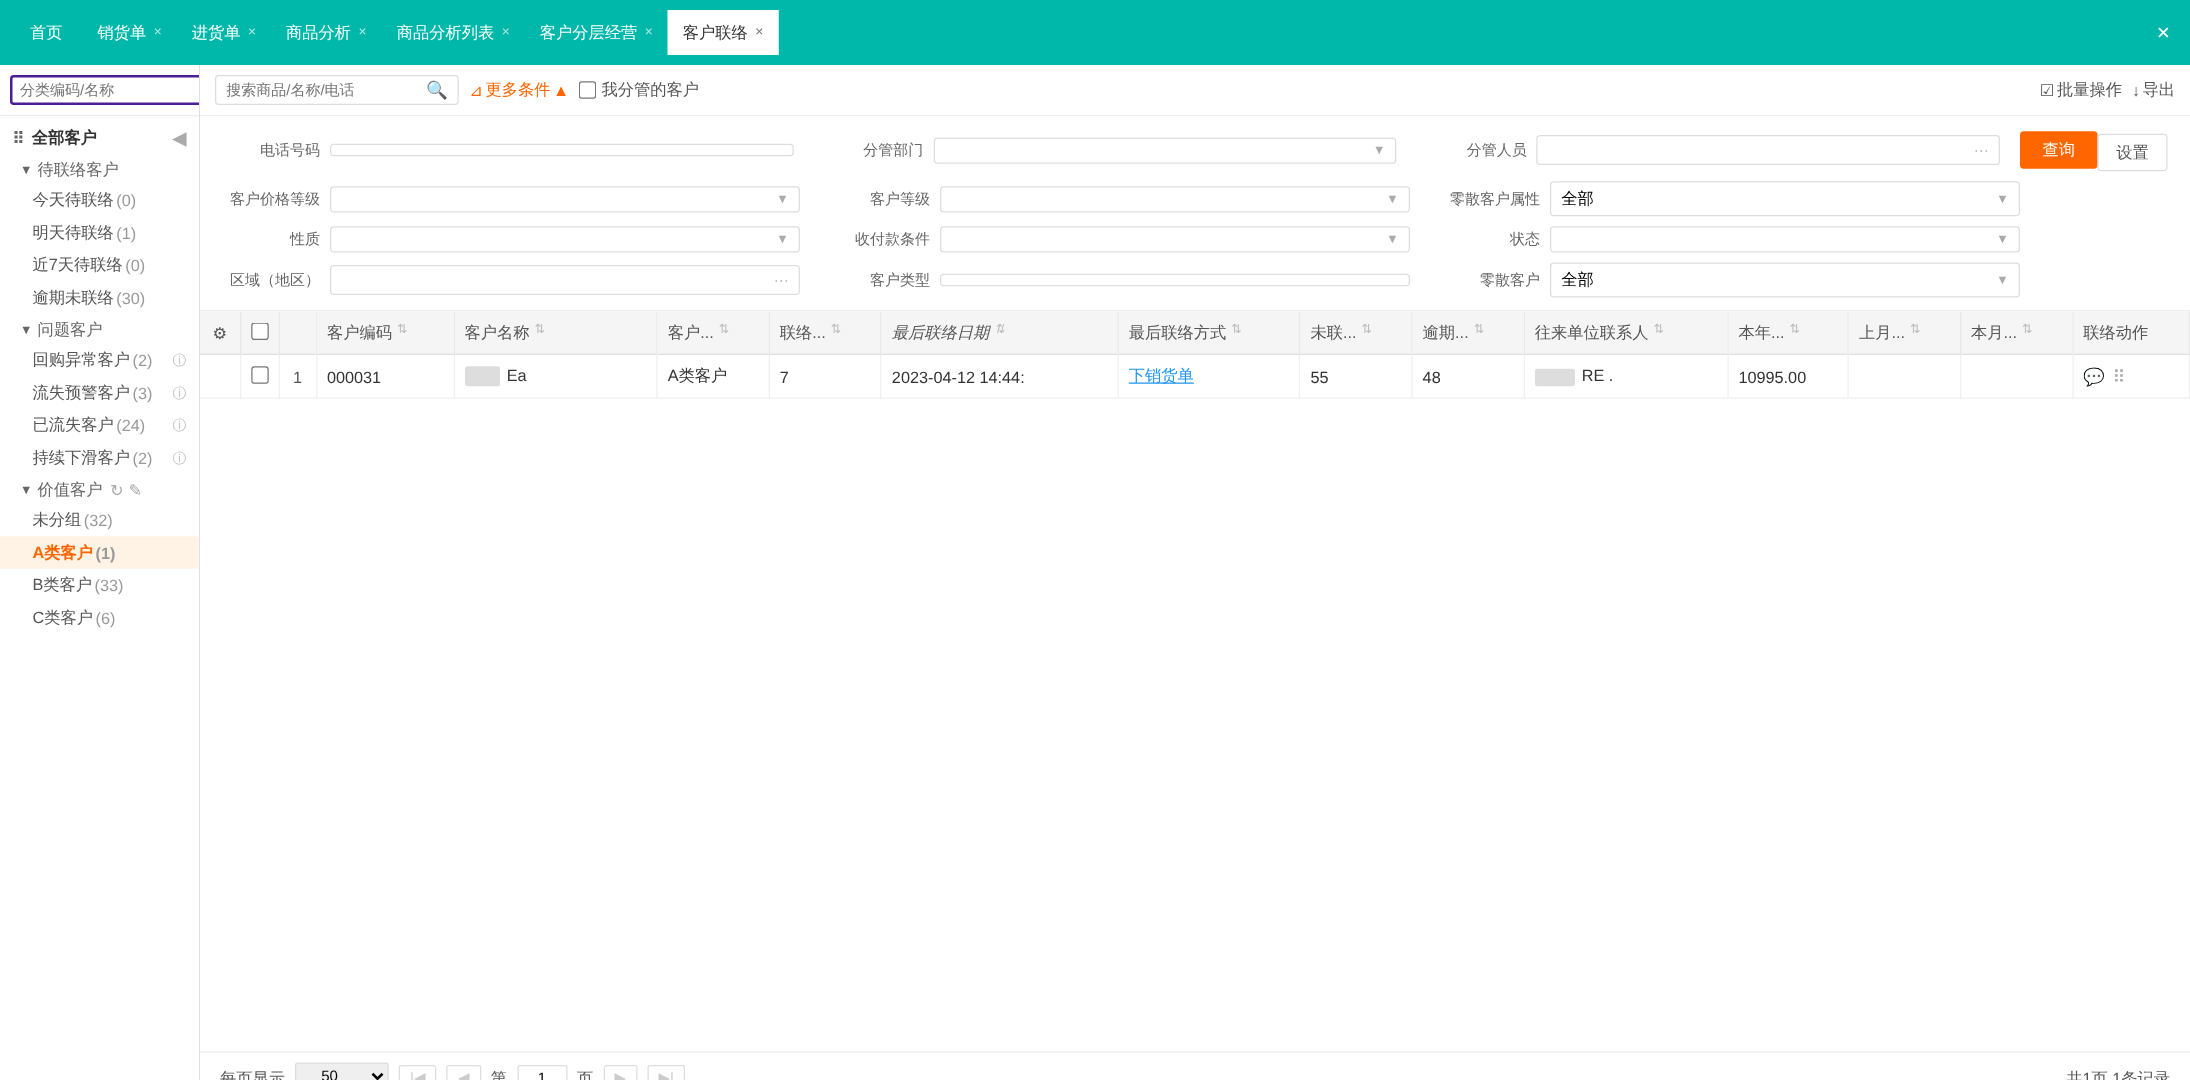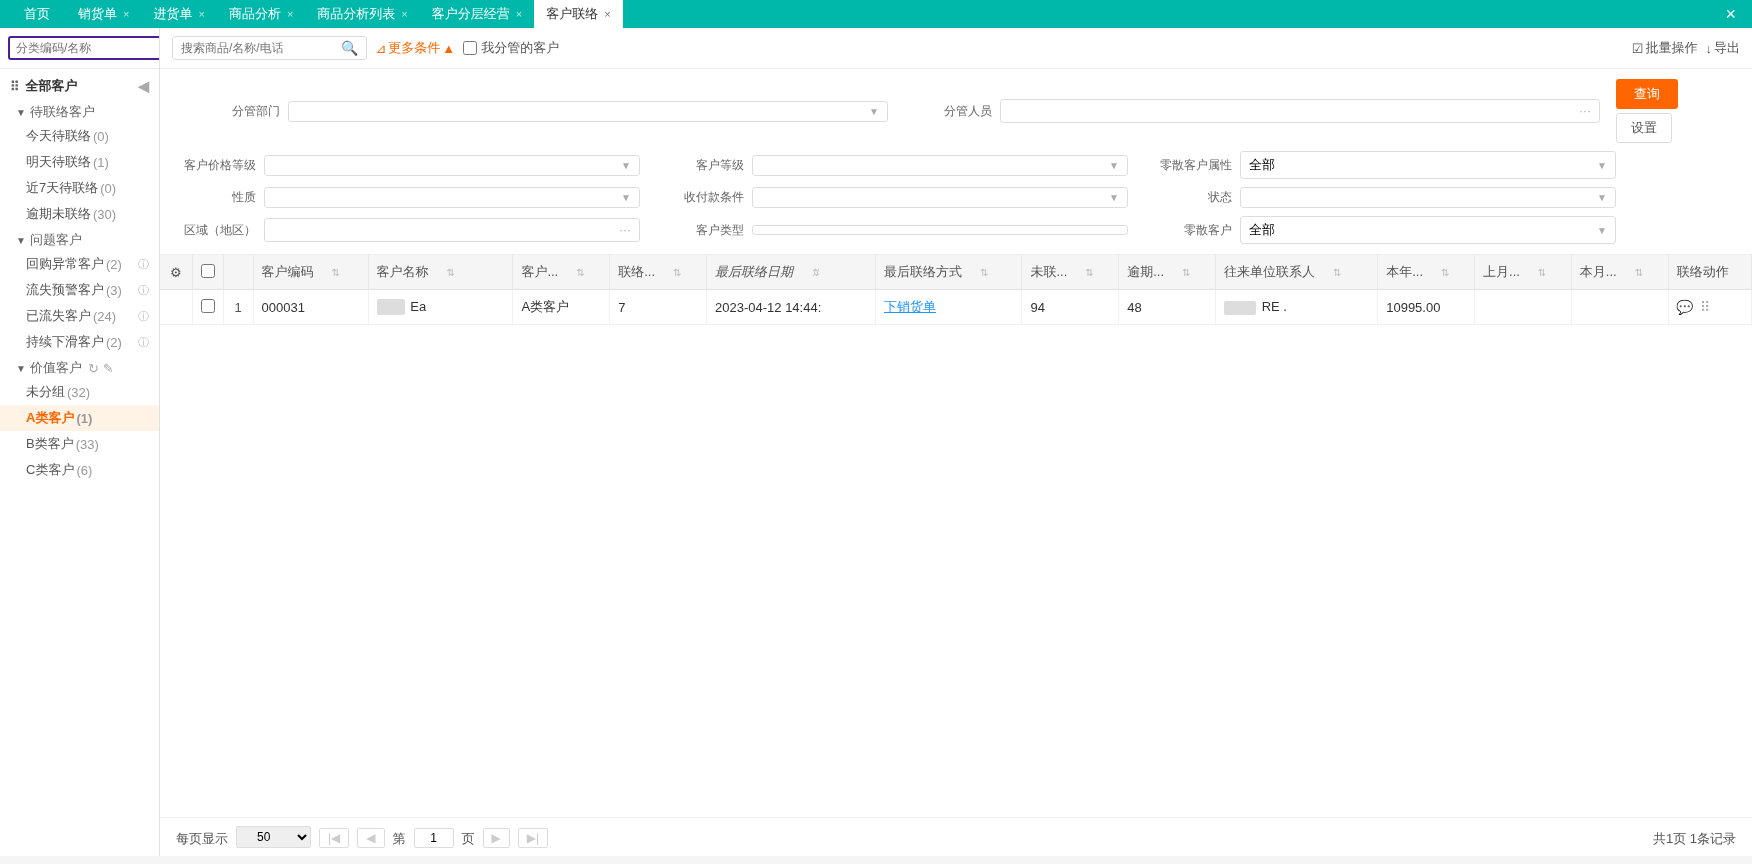--- a/index.html
+++ b/index.html
@@ -2,21 +2,21 @@
 <html><head>
   <meta charset="utf-8">
   <style>
     * { box-sizing: border-box; margin: 0; padding: 0; font-family: 'Microsoft YaHei', Arial, sans-serif; font-size: 13px; }
     body { background: #f5f5f5; overflow: hidden; width: 1752px; height: 864px; }
 
     
     .top-nav {
       display: flex; align-items: center;
       background: #00b8a9;
-      height: 28px;
+      height: 52px;
       padding: 0 8px;
       color: white;
     }
     .top-nav .nav-item {
       display: flex; align-items: center;
       padding: 0 12px;
       height: 36px;
       cursor: pointer;
       color: white;
       font-size: 13px;
@@ -144,21 +144,21 @@
     .data-table thead tr {
       background: #f5f5f5;
       border-bottom: 1px solid #e0e0e0;
     }
     .data-table th {
       padding: 8px 8px; text-align: left;
       font-weight: normal; color: #555;
       border-right: 1px solid #e8e8e8;
       white-space: nowrap; position: relative;
     }
-    .data-table th .th-inner { display: flex; align-items: center; gap: 18px; }
+    .data-table th .th-inner { display: flex; gap: 4px; }
     .data-table th .sort-icon { color: #bbb; font-size: 10px; }
     .data-table td {
       padding: 8px 8px; border-bottom: 1px solid #f0f0f0;
       border-right: 1px solid #f0f0f0; color: #333;
       white-space: nowrap;
     }
     .data-table .gear-cell { width: 32px; text-align: center; }
     .data-table .cb-cell { width: 28px; text-align: center; }
     .data-table .num-cell { width: 30px; text-align: center; color: #555; }
     .link-text { color: #2196f3; text-decoration: underline; cursor: pointer; }
@@ -364,37 +364,43 @@
           <div class="export-btn">
             <span>↓</span>
             <span>导出</span>
           </div>
         </div>
       </div>
 
       <div class="advanced-filters">
 
         <div class="filter-row">
+          <div class="filter-field">
+            <label>电话号码</label>
+            <div class="field-input" style="min-width:200px;">
+              <span></span>
+            </div>
+          </div>
           <div class="filter-divider"></div>
           <div class="filter-field">
             <label>分管部门</label>
             <div class="field-input" style="min-width:200px;">
               <span></span>
               <span class="arrow">▼</span>
             </div>
           </div>
           <div class="filter-divider"></div>
           <div class="filter-field">
             <label>分管人员</label>
             <div class="field-input" style="min-width:200px;">
               <span></span>
               <span class="dots">···</span>
             </div>
           </div>
-          <div style="flex:0 0 120px; display:flex; flex-direction:column; align-items:flex-start; margin-left:16px;">
+          <div style="flex:0 0 120px; display:flex; flex-direction:row; align-items:center; margin-left:16px;">
             <button class="query-btn">查询</button>
             <button class="setting-btn">设置</button>
           </div>
         </div>
 
         <div class="filter-row">
           <div class="filter-field">
             <label>客户价格等级</label>
             <div class="field-input" style="min-width:200px;">
               <span></span>
@@ -572,21 +578,21 @@
                 <td>
                   <span style="display:inline-block; width:28px; height:16px; background:#ddd; border-radius:2px; vertical-align:middle; margin-right:2px;"></span>
                   <span>Ea</span>
                 </td>
                 <td>A类客户</td>
                 <td>7</td>
                 <td>2023-04-12 14:44:</td>
                 <td>
                   <span class="link-text">下销货单</span>
                 </td>
-                <td>94</td>
+                <td>55</td>
                 <td>48</td>
                 <td>
                   <span style="display:inline-block; width:32px; height:14px; background:#ddd; border-radius:2px; vertical-align:middle; margin-right:2px;"></span>
                   <span>RE .</span>
                 </td>
                 <td>10995.00</td>
                 <td></td>
                 <td></td>
                 <td>
                   <div class="action-icons">

